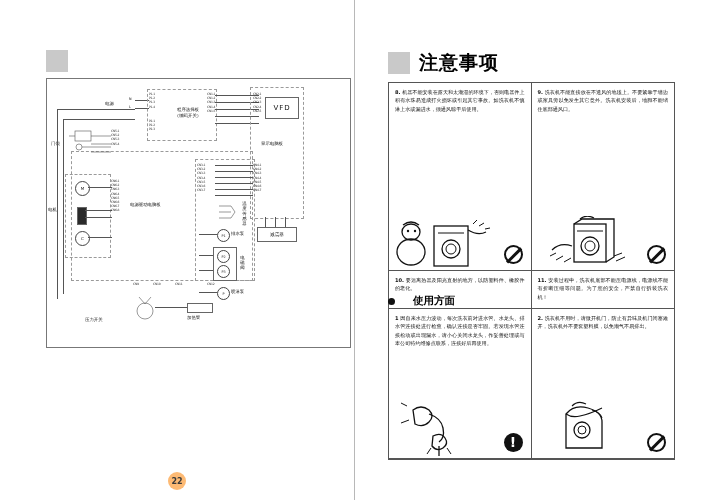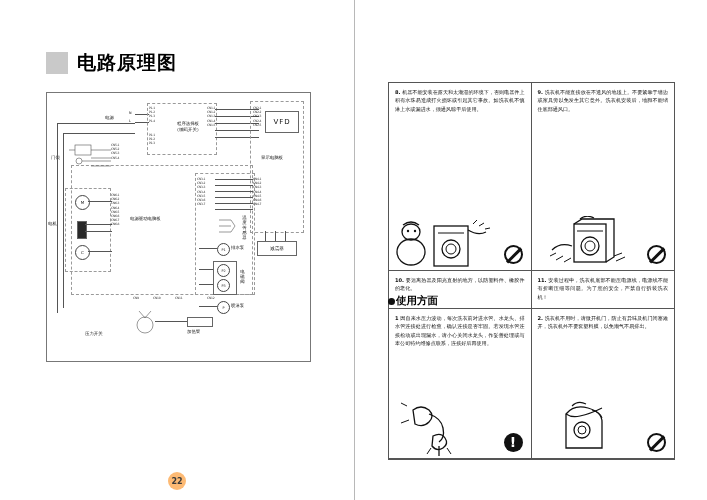--- a/index.html
+++ b/index.html
@@ -13,22 +13,22 @@
   .page-left{width:354px;}
   .page-right{width:353px;border-left:1px solid #b8b8b8;}
 
   
   .sec-head{display:flex;align-items:center;gap:9px;position:absolute;}
   .sec-square{width:22px;height:22px;background:#c9c9c9;display:block;}
   .sec-title{font-size:19px;font-weight:bold;color:#000;letter-spacing:1px;
     font-family:"DejaVu Sans","Liberation Sans",sans-serif;}
 
   
-  .circuit-frame{position:absolute;left:46px;top:92px;width:263px;height:268px;
-    border:1px solid #777;background:#fff;}
+  .circuit-frame{position:absolute;left:46px;top:78px;width:263px;height:268px;
+    border:1px solid #777;background:#fff;padding-left:40px;}
   .dash-box{position:absolute;border:1px dashed #9a9a9a;}
   .solid-box{position:absolute;border:1px solid #666;background:#fff;
     display:flex;align-items:center;justify-content:center;
     font-size:4.6px;color:#111;text-align:center;line-height:1.25;}
   .lbl{position:absolute;font-size:4.4px;color:#111;line-height:1.25;white-space:nowrap;}
   .lbl-v{position:absolute;font-size:4.4px;color:#111;line-height:1.15;width:7px;text-align:center;}
   .wire{position:absolute;background:#555;}
   .wire-h{height:1px;}
   .wire-v{width:1px;}
   .pinrow{position:absolute;font-size:3px;color:#333;line-height:4.2px;letter-spacing:-.2px;}
@@ -47,21 +47,21 @@
     font-family:"DejaVu Sans","Liberation Sans",sans-serif;}
   .wtext .num{font-weight:bold;}
   .wart{position:absolute;left:0;right:0;bottom:2px;height:52px;}
   .badge{position:absolute;right:8px;bottom:6px;width:19px;height:19px;}
   .badge.ban{border:2.6px solid #111;border-radius:50%;box-sizing:border-box;}
   .badge.ban:after{content:"";position:absolute;left:-2px;top:7px;width:20px;height:2.6px;
     background:#111;transform:rotate(-45deg);transform-origin:center;}
   .badge.excl{background:#111;border-radius:50%;color:#fff;font-weight:bold;
     font-size:14px;line-height:19px;text-align:center;font-family:"DejaVu Sans",sans-serif;}
 
-  .sub-head{position:absolute;left:33px;top:294px;display:flex;align-items:center;gap:1px;}
+  .sub-head{position:absolute;left:33px;top:294px;display:flex;align-items:center;gap:18px;}
   .dot{width:7px;height:7px;border-radius:50%;background:#111;display:block;}
   .sub-title{font-size:10.5px;font-weight:bold;color:#000;}
 
   .warn-frame2{position:absolute;left:33px;top:308px;width:287px;height:152px;
     border:1px solid #555;box-sizing:border-box;background:#fff;}
 
   
   .pagenum{position:absolute;bottom:10px;width:18px;height:18px;border-radius:50%;
     background:#fdba74;color:#3a3a3a;font-size:8px;font-weight:bold;
     display:flex;align-items:center;justify-content:center;}
@@ -71,21 +71,20 @@
 </style>
 </head>
 <body>
 
 <div class="spread">
 
   <div class="page page-left">
 
     <div class="sec-head" style="left:46px;top:50px;">
       <span class="sec-square"></span>
-      <span class="sec-title">电路原理图</span>
     </div>
 
     <div class="circuit-frame">
 
       <div class="lbl" style="left:58px;top:22px;">电源</div>
       <div class="lbl" style="left:82px;top:18px;font-size:3.4px;">N</div>
       <div class="lbl" style="left:82px;top:26px;font-size:3.4px;">L</div>
       <div class="wire wire-h" style="left:88px;top:21px;width:14px;"></div>
       <div class="wire wire-h" style="left:88px;top:29px;width:14px;"></div>
 
@@ -189,20 +188,24 @@
       <div class="wire wire-h" style="left:10px;top:30px;width:78px;"></div>
       <div class="wire wire-v" style="left:16px;top:40px;height:175px;"></div>
       <div class="wire wire-h" style="left:16px;top:40px;width:72px;"></div>
     </div>
 
     <div class="pagenum pn-left">22</div>
   </div>
 
   <div class="page page-right">
 
+    <div class="sec-head" style="left:33px;top:50px;">
+      <span class="sec-square"></span>
+      <span class="sec-title">注意事项</span>
+    </div>
 
     <div class="warn-frame">
       <div class="wgrid">
 
         <div class="wcell">
           <div class="wtext"><span class="num">8.</span> <span>机器不能安装在露天和太潮湿的环境下，否则电器件上积有水珠易造成打火损坏或引起其它事故。如洗衣机不慎淋上水或漏进水，须通风晾干后使用。</span></div>
           <div class="wart">
             <svg width="110" height="52" viewBox="0 0 110 52">
               <ellipse cx="22" cy="36" rx="14" ry="13" fill="none" stroke="#111" stroke-width="1.3"></ellipse>
               <ellipse cx="22" cy="16" rx="9" ry="8" fill="none" stroke="#111" stroke-width="1.3"></ellipse>

